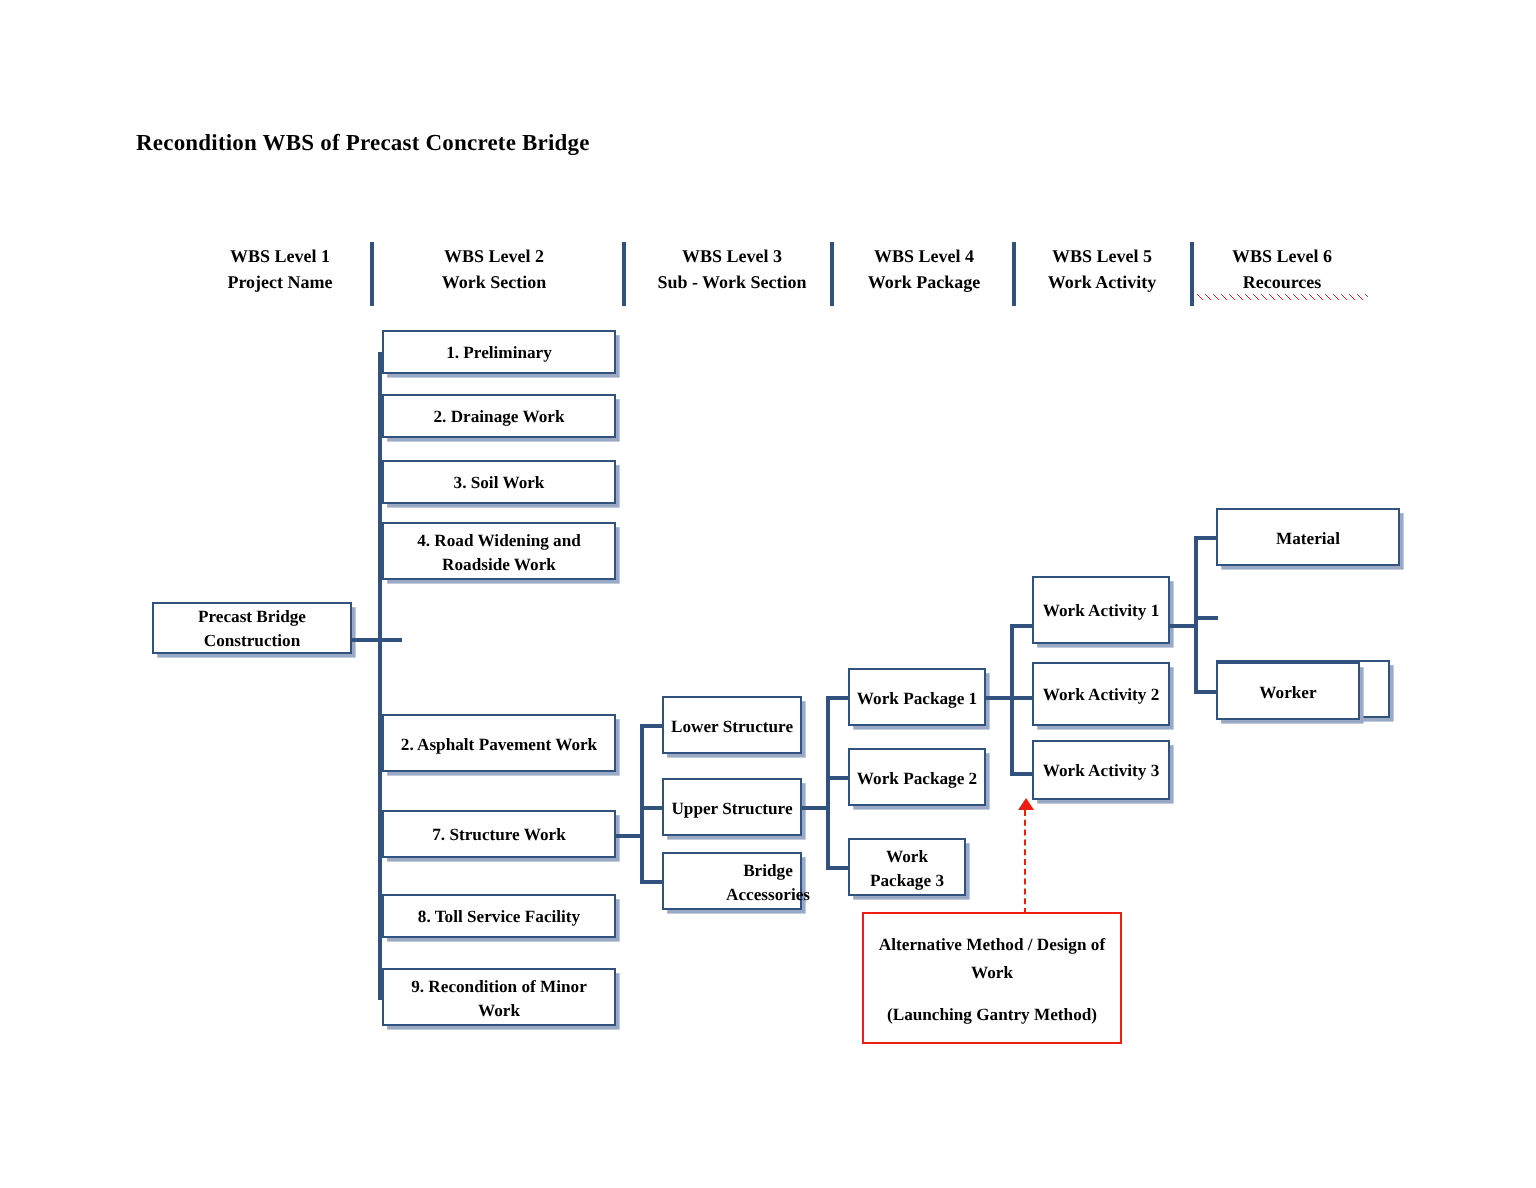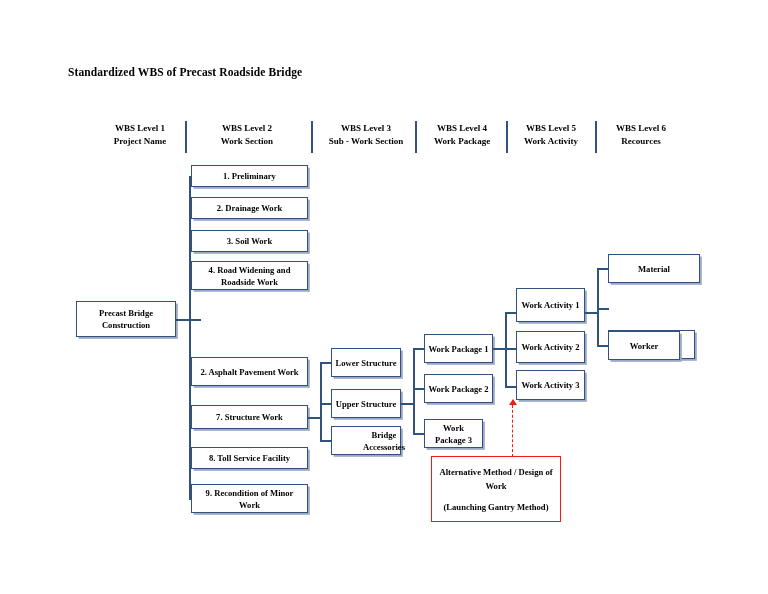--- a/index.html
+++ b/index.html
@@ -98,21 +98,21 @@
     border-left: 4px solid transparent;
     border-right: 4px solid transparent;
     border-bottom: 6px solid #ee1c11;
   }
 </style>
 </head>
 <body>
 
 <div id="canvas">
 
-  <div id="diagram-title">Standardized WBS of Precast Roadside Bridge</div>
+  <div id="diagram-title">Recondition WBS of Precast Concrete Bridge</div>
 
   <div class="col-header" style="left:95px; top:122px; width:90px;">
     <span class="l2">WBS Level 1</span>
     <span class="l2">Project Name</span>
   </div>
   <div class="col-header" style="left:197px; top:122px; width:100px;">
     <span class="l2">WBS Level 2</span>
     <span class="l2">Work Section</span>
   </div>
   <div class="col-header" style="left:314px; top:122px; width:104px;">
@@ -131,21 +131,21 @@
     <span class="l2">WBS Level 6</span>
     <span class="l2 misspelled">Recources</span>
   </div>
 
   <div class="header-divider" style="left:185px; top:121px; height:32px;"></div>
   <div class="header-divider" style="left:311px; top:121px; height:32px;"></div>
   <div class="header-divider" style="left:415px; top:121px; height:32px;"></div>
   <div class="header-divider" style="left:506px; top:121px; height:32px;"></div>
   <div class="header-divider" style="left:595px; top:121px; height:32px;"></div>
 
-  <div class="node" style="left:76px; top:301px; width:100px; height:36px;">
+  <div class="node" style="left:76px; top:301px; width:100px; height:26px;">
     <span>Precast Bridge Construction</span>
   </div>
 
   <div class="conn h" style="left:176px; top:319px; width:14px;"></div>
   <div class="conn v" style="left:189px; top:176px; height:322px;"></div>
 
   <div class="conn h" style="left:189px; top:176px; width:12px;"></div>
   <div class="node" style="left:191px; top:165px; width:117px; height:22px;">
     <span>1. Preliminary</span>
   </div>

